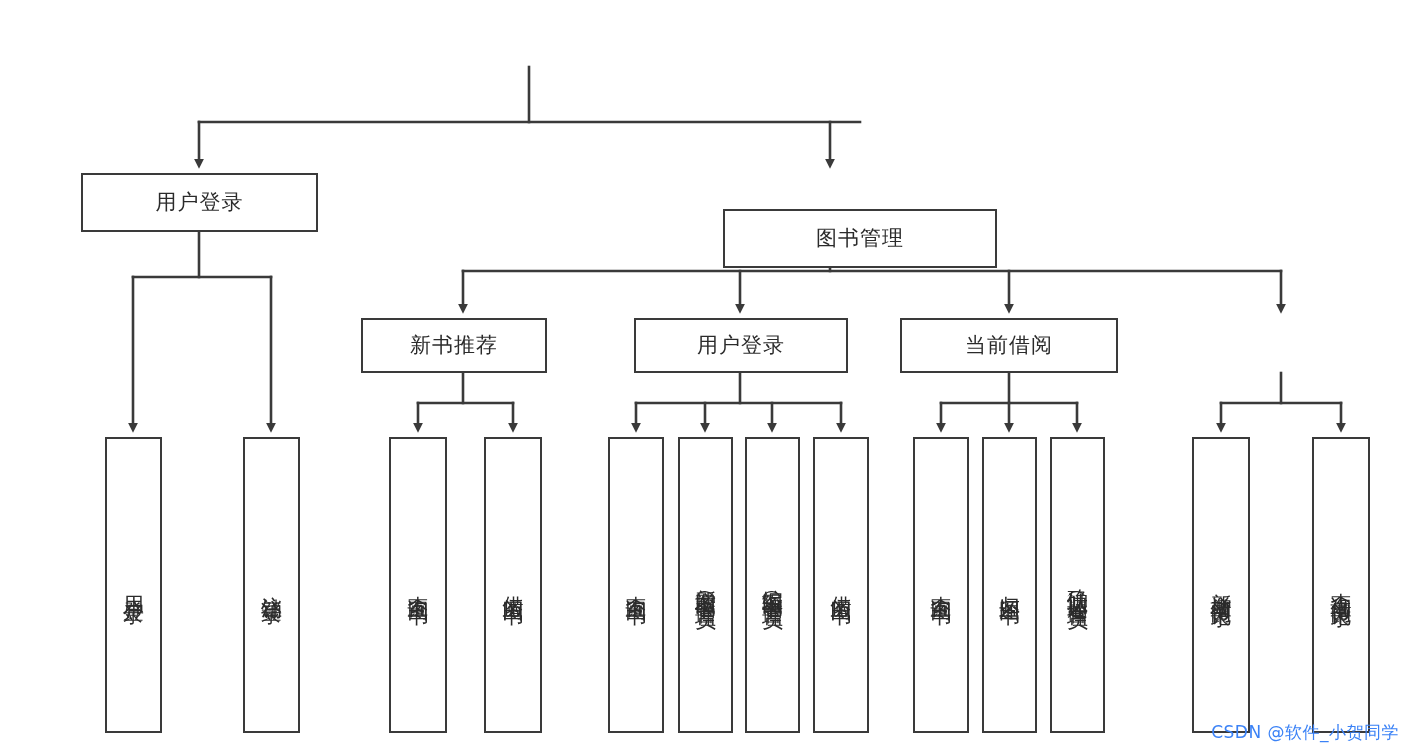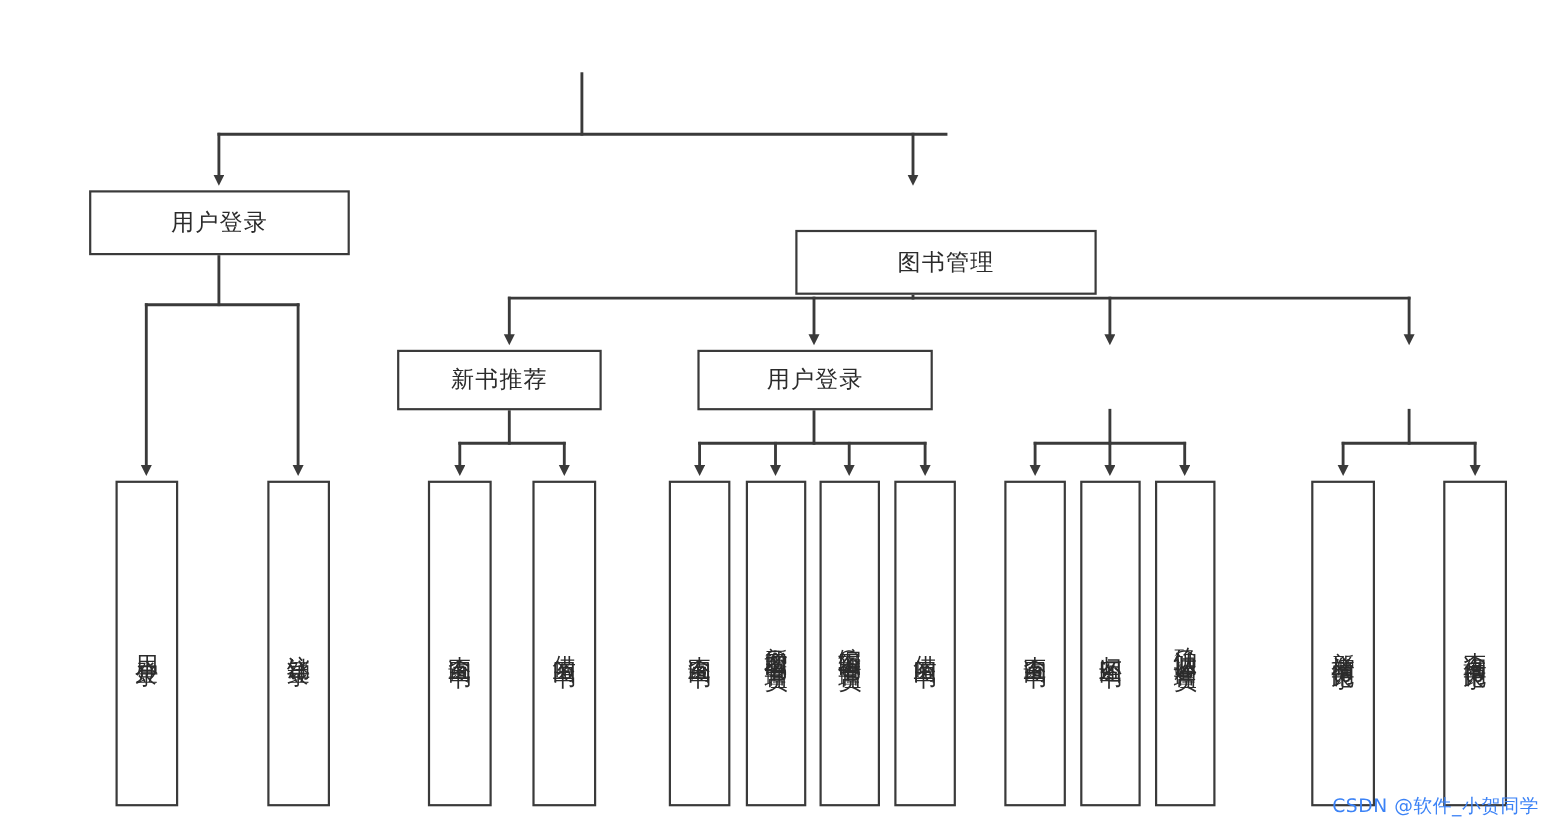--- a/index.html
+++ b/index.html
@@ -130,20 +130,23 @@
   <div class="node h-node" style="left:723px; top:173px; width:274px; height:59px;margin-top:36px;">
     <span class="lbl">图书管理</span>
   </div>
 
   <div class="node h-node" style="left:361px; top:318px; width:186px; height:55px;">
     <span class="lbl">新书推荐</span>
   </div>
   <div class="node h-node" style="left:634px; top:318px; width:214px; height:55px;">
     <span class="lbl">用户登录</span>
   </div>
+  <div class="node h-node" style="left:900px; top:318px; width:218px; height:55px;">
+    <span class="lbl">当前借阅</span>
+  </div>
 
   <div class="node v-node" style="left:105px; top:437px; width:57px; height:296px;">
     <span class="lbl">用户登录</span>
   </div>
   <div class="node v-node" style="left:243px; top:437px; width:57px; height:296px;">
     <span class="lbl">注销登录</span>
   </div>
 
   <div class="node v-node" style="left:389px; top:437px; width:58px; height:296px;">
     <span class="lbl">查询图书</span>

